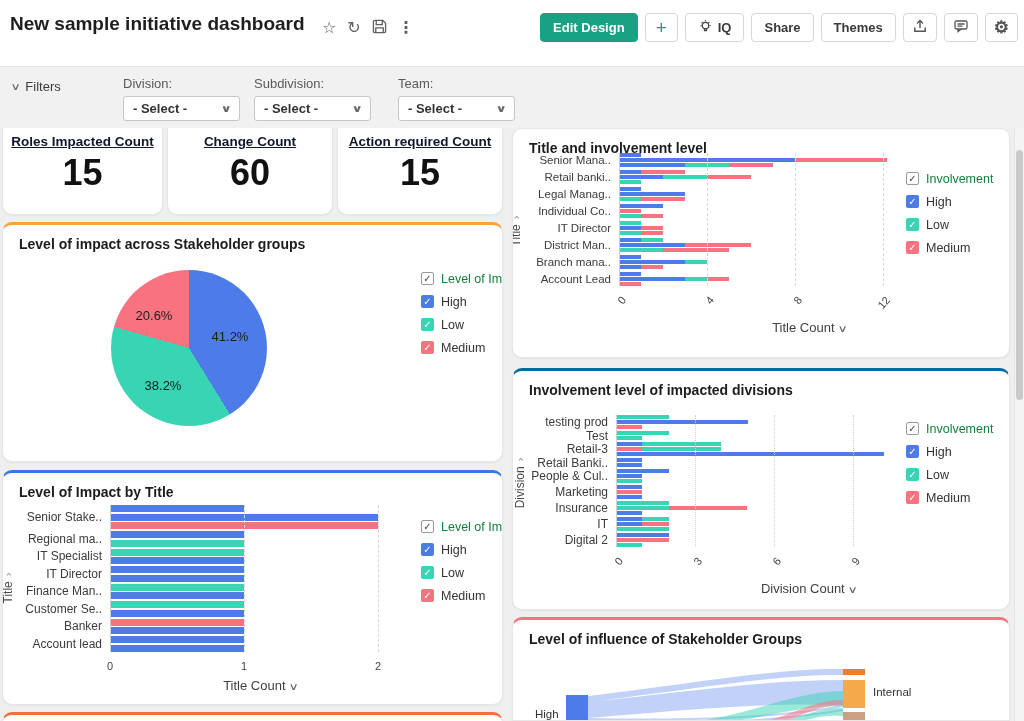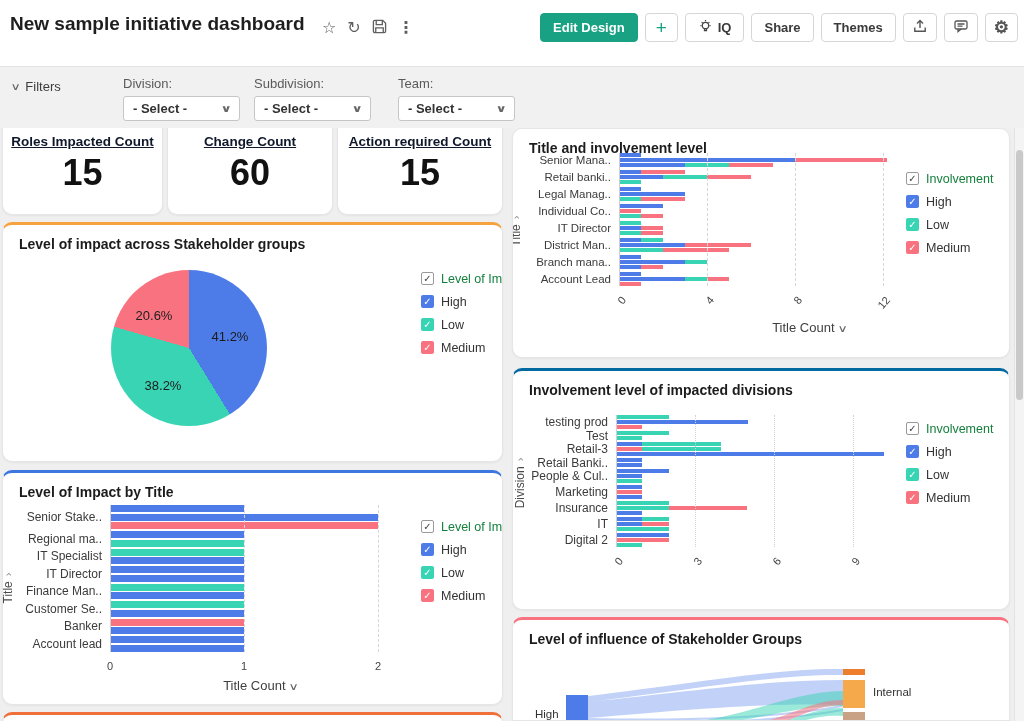--- a/index.html
+++ b/index.html
@@ -520,20 +520,21 @@
             <div class="bar-seg" style="width: 26.3px; background: rgb(56, 212, 180);"></div>
           </div>
           <div class="gridline g-solid" style="left: 103px; top: 0px; height: 132px;"></div>
           <span class="axis-tick tick-rot" style="left: 89px; top: 140px; width: 14px; text-align: right;">0</span>
           <div class="gridline g-dotted" style="left: 181.9px; top: 0px; height: 132px;"></div>
           <span class="axis-tick tick-rot" style="left: 167.9px; top: 140px; width: 14px; text-align: right;">3</span>
           <div class="gridline g-dotted" style="left: 260.8px; top: 0px; height: 132px;"></div>
           <span class="axis-tick tick-rot" style="left: 246.8px; top: 140px; width: 14px; text-align: right;">6</span>
           <div class="gridline g-dotted" style="left: 339.7px; top: 0px; height: 132px;"></div>
           <span class="axis-tick tick-rot" style="left: 325.7px; top: 140px; width: 14px; text-align: right;">9</span>
+          <div class="x-label" style="left: 103px; top: 166px; width: 385px;"><span>Division Count</span><span class="chev">∨</span></div>
         </div>
       <div class="legend" id="legC" style="left:393px;top:46px">
           <div class="legend-row">
             <span class="cb cb-head">✓</span>
             <span class="legend-head-text">Involvement</span>
           </div>
           <div class="legend-row">
             <span class="cb" style="background: rgb(77, 124, 232); color: rgb(255, 255, 255);">✓</span>
             <span>High</span>
           </div>

